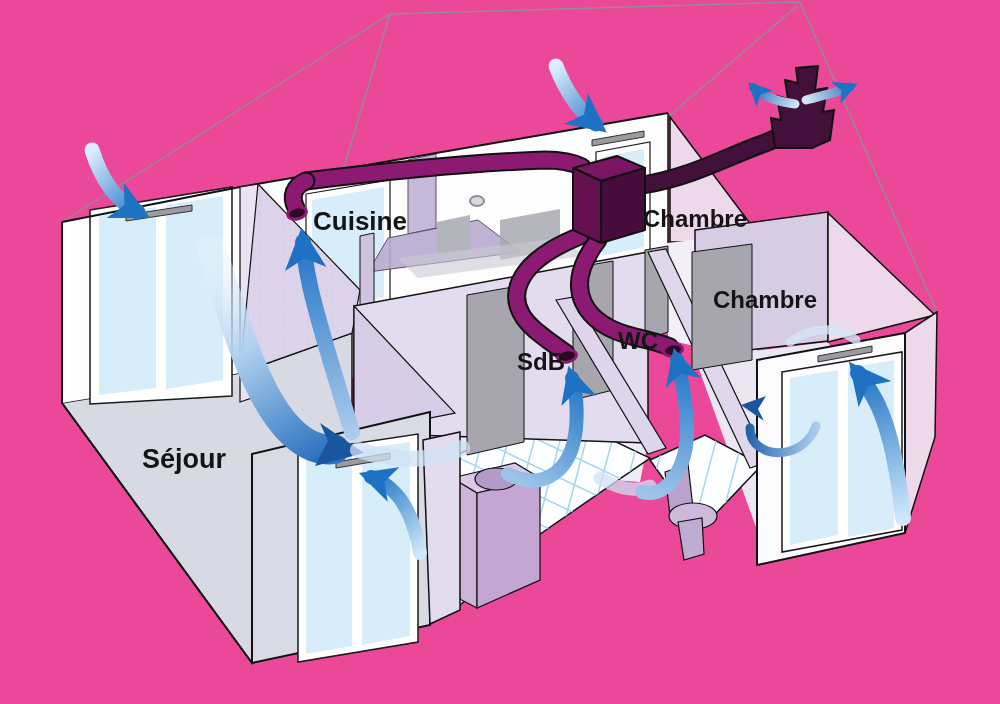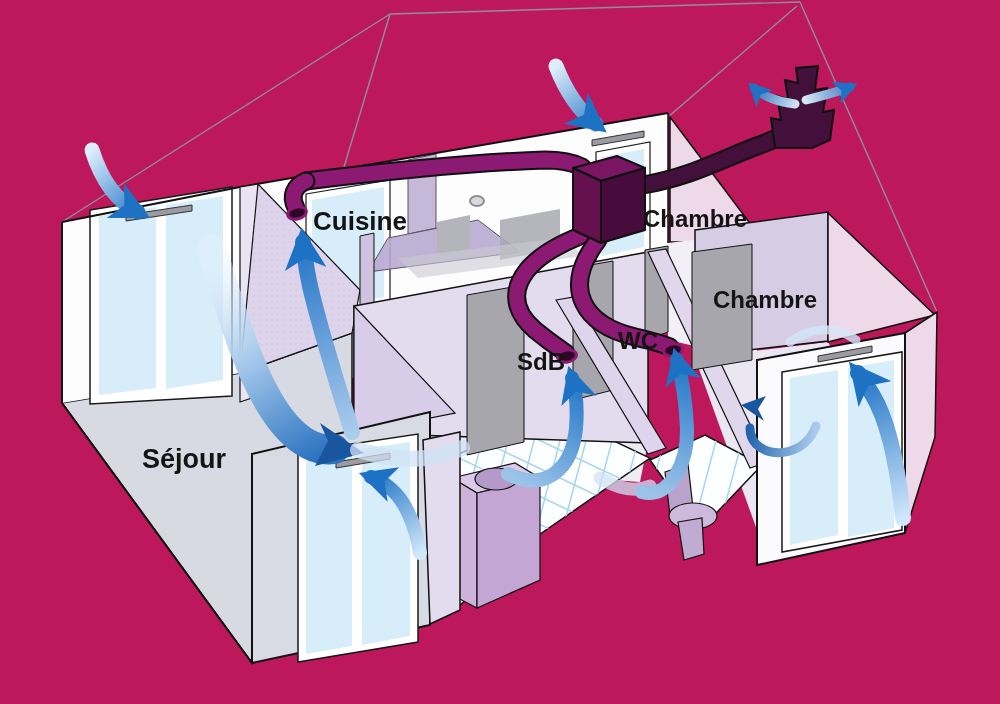--- a/index.html
+++ b/index.html
@@ -1,16 +1,16 @@
 <!DOCTYPE html>
 <html><head>
 <meta charset="utf-8">
 <style>
   html,body{margin:0;padding:0;background:#fff;}
-  #stage{width:1000px;height:704px;position:relative;background:#be185d;overflow:hidden;
+  #stage{width:1000px;height:704px;position:relative;background:#ec4899;overflow:hidden;
          font-family:"Liberation Sans", sans-serif;}
   svg{display:block;}
   .room-label{font-family:"Liberation Sans", sans-serif;font-weight:bold;fill:#141414;}
 </style>
 </head>
 <body>
 
 <div id="stage">
 <svg width="1000" height="704" viewBox="0 0 1000 704">
   <defs>

